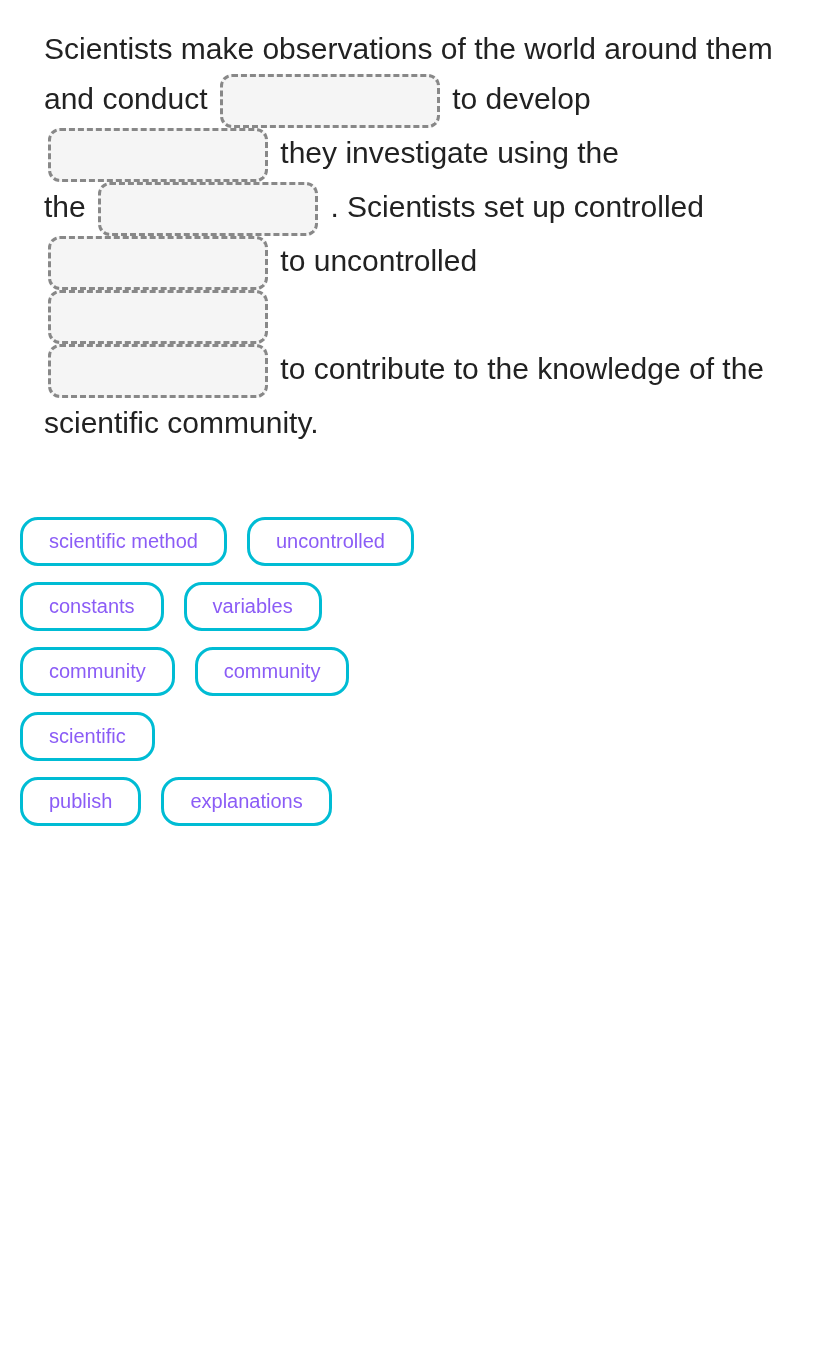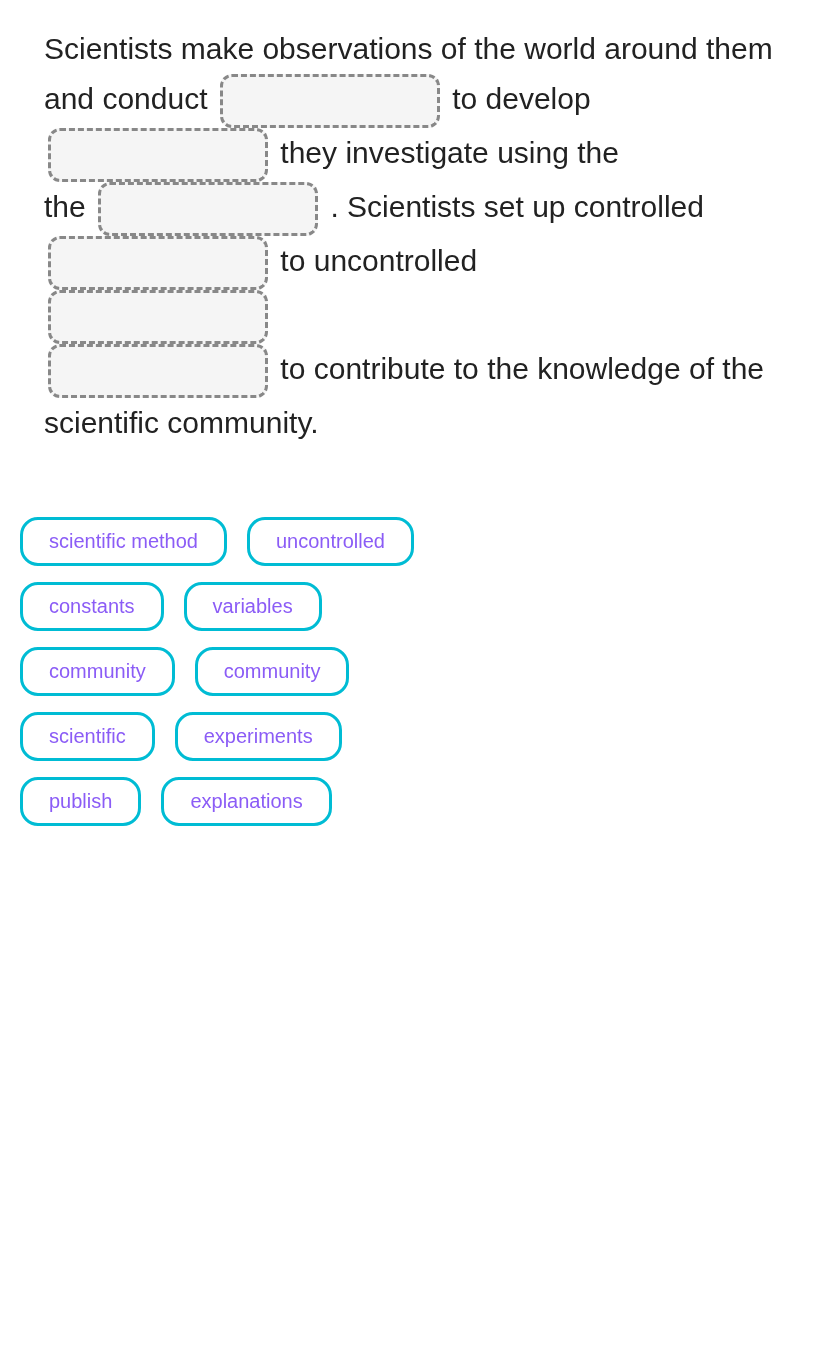--- a/index.html
+++ b/index.html
@@ -95,19 +95,18 @@
   <div class="word-row">
     <span class="word-chip">constants</span>
     <span class="word-chip">variables</span>
   </div>
   <div class="word-row">
     <span class="word-chip">community</span>
     <span class="word-chip">community</span>
   </div>
   <div class="word-row">
     <span class="word-chip">scientific</span>
-    <span class="word-chip">experiments</span>
   </div>
   <div class="word-row">
     <span class="word-chip">publish</span>
     <span class="word-chip">explanations</span>
   </div>
 </div>
 
 </body></html>

